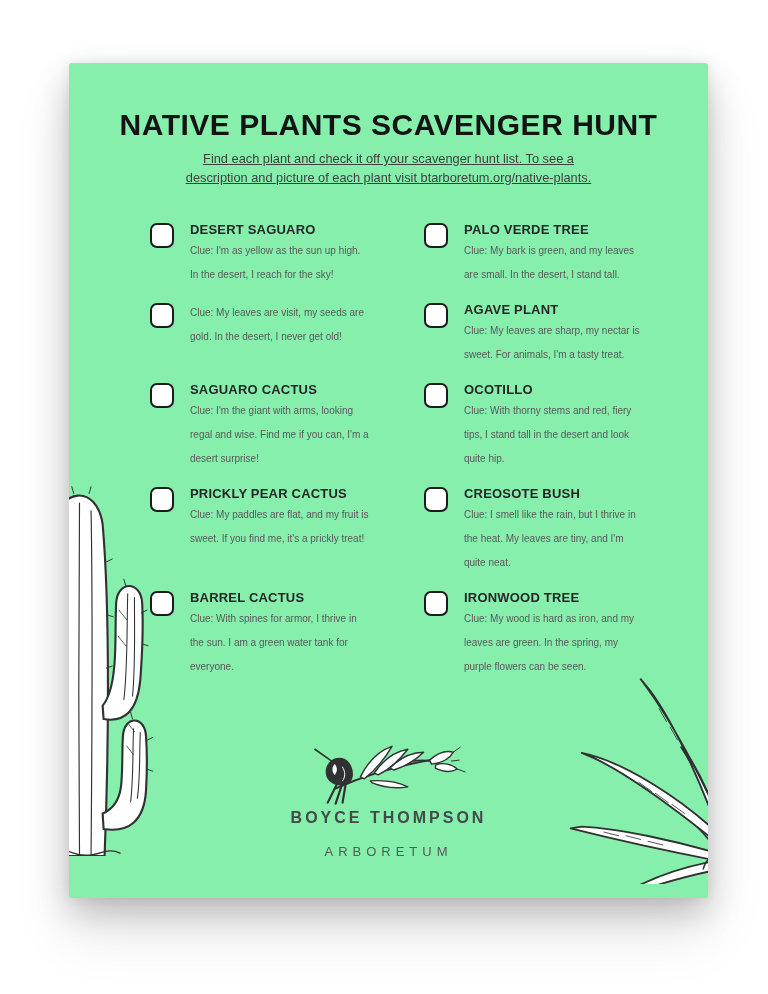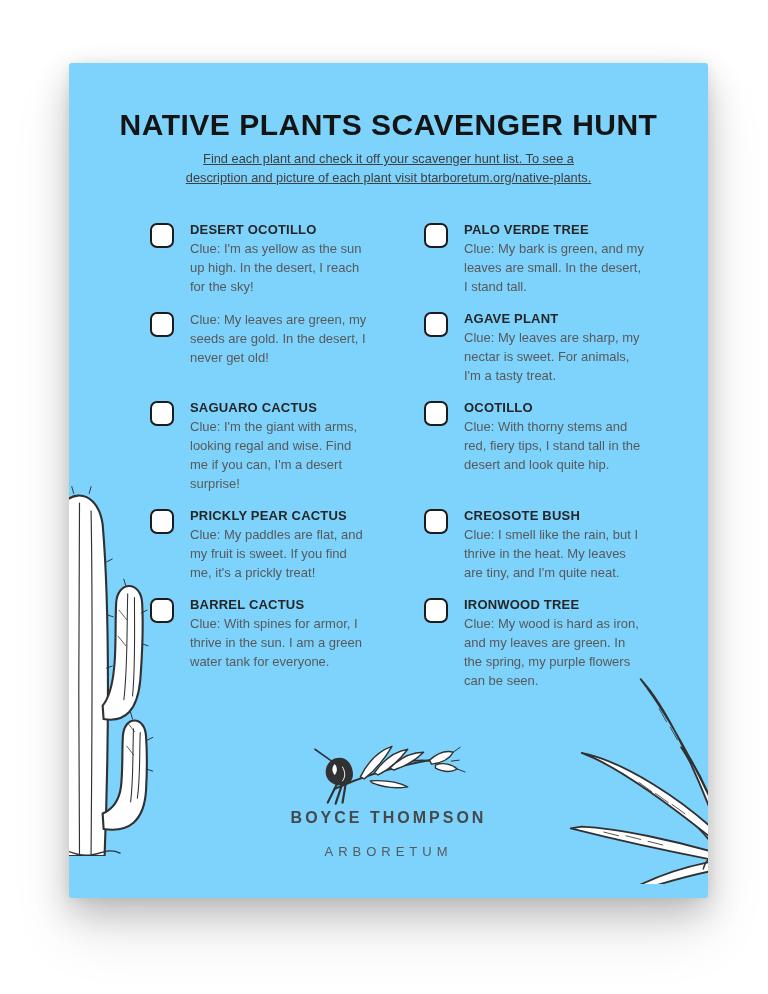--- a/index.html
+++ b/index.html
@@ -14,21 +14,21 @@
     height: 994px;
     overflow: hidden;
     background: #ffffff;
   }
   .sheet {
     position: absolute;
     left: 69px;
     top: 63px;
     width: 639px;
     height: 835px;
-    background: #7dd3fc;
+    background: #86efac;
     border-radius: 3px;
     box-shadow: 0 0 12px rgba(0,0,0,0.07), 0 14px 34px rgba(0,0,0,0.20), 0 34px 60px rgba(0,0,0,0.10);
     overflow: hidden;
   }
   .doc-title {
     margin: 0;
     padding-top: 45px;
     text-align: center;
     font-size: 30px;
     line-height: 1.1;
@@ -71,22 +71,22 @@
   }
   .item-text { width: 180px; }
   .item-name {
     font-size: 13px;
     font-weight: 700;
     letter-spacing: 0.2px;
     line-height: 18px;
     color: #262626;
   }
   .item-clue {
-    font-size: 13px;
-    line-height: 19px;
+    font-size: 10px;
+    line-height: 24px;
     color: #58595b;
   }
   .logo {
     position: absolute;
     top: 674px;
     left: 0;
     right: 0;
     text-align: center;
   }
   .logo-mark { display: block; margin: 0 auto; }
@@ -125,37 +125,37 @@
     <div class="doc-subtitle">
       <div>Find each plant and check it off your scavenger hunt list. To see a</div>
       <div>description and picture of each plant visit btarboretum.org/native-plants.</div>
     </div>
 
     <div class="checklist">
 
       <div class="item">
         <span class="checkbox"></span>
         <div class="item-text">
-          <div class="item-name">DESERT OCOTILLO</div>
+          <div class="item-name">DESERT SAGUARO</div>
           <div class="item-clue">Clue: I'm as yellow as the sun up high. In the desert, I reach for the sky!</div>
         </div>
       </div>
 
       <div class="item">
         <span class="checkbox"></span>
         <div class="item-text">
           <div class="item-name">PALO VERDE TREE</div>
           <div class="item-clue">Clue: My bark is green, and my leaves are small. In the desert, I stand tall.</div>
         </div>
       </div>
 
       <div class="item">
         <span class="checkbox"></span>
         <div class="item-text">
-          <div class="item-clue">Clue: My leaves are green, my seeds are gold. In the desert, I never get old!</div>
+          <div class="item-clue">Clue: My leaves are visit, my seeds are gold. In the desert, I never get old!</div>
         </div>
       </div>
 
       <div class="item">
         <span class="checkbox"></span>
         <div class="item-text">
           <div class="item-name">AGAVE PLANT</div>
           <div class="item-clue">Clue: My leaves are sharp, my nectar is sweet. For animals, I'm a tasty treat.</div>
         </div>
       </div>

